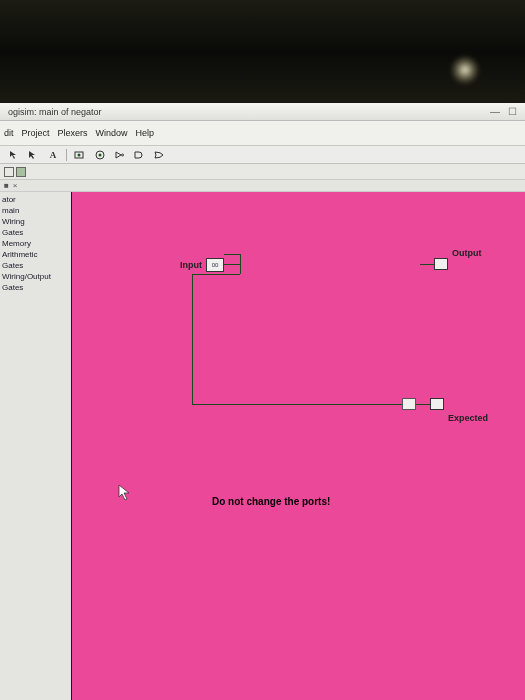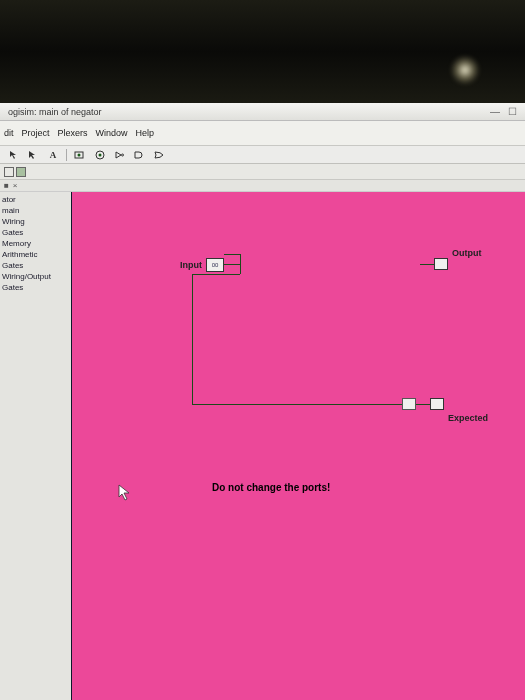--- a/index.html
+++ b/index.html
@@ -158,21 +158,21 @@
         <div class="wire-v" style="left:120px; top:82px; height:130px;"></div>
         <div class="wire-h" style="left:120px; top:82px; width:48px;"></div>
 
         <div class="wire-h" style="left:120px; top:212px; width:210px;"></div>
 
         <div class="exp-box" style="left:330px; top:206px;"></div>
         <div class="wire-h" style="left:344px; top:212px; width:14px;"></div>
         <div class="out-box" style="left:358px; top:206px;"></div>
         <div class="pin-label" style="left:376px; top:221px;">Expected</div>
 
-        <div class="caption" style="left:140px; top:290px;">Do not change the ports!</div>
+        <div class="caption" style="left:140px; top:304px;">Do not change the ports!</div>
       </div>
 
       <div class="cursor">
         <svg width="14" height="18" viewBox="0 0 14 18">
             <path d="M1 1 L1 13 L4 10 L7 16 L9 15 L6 9 L11 9 Z" fill="#fff" stroke="#333" stroke-width="0.8"></path>
           </svg>
       </div>
     </div>
   </div>
 </div>

